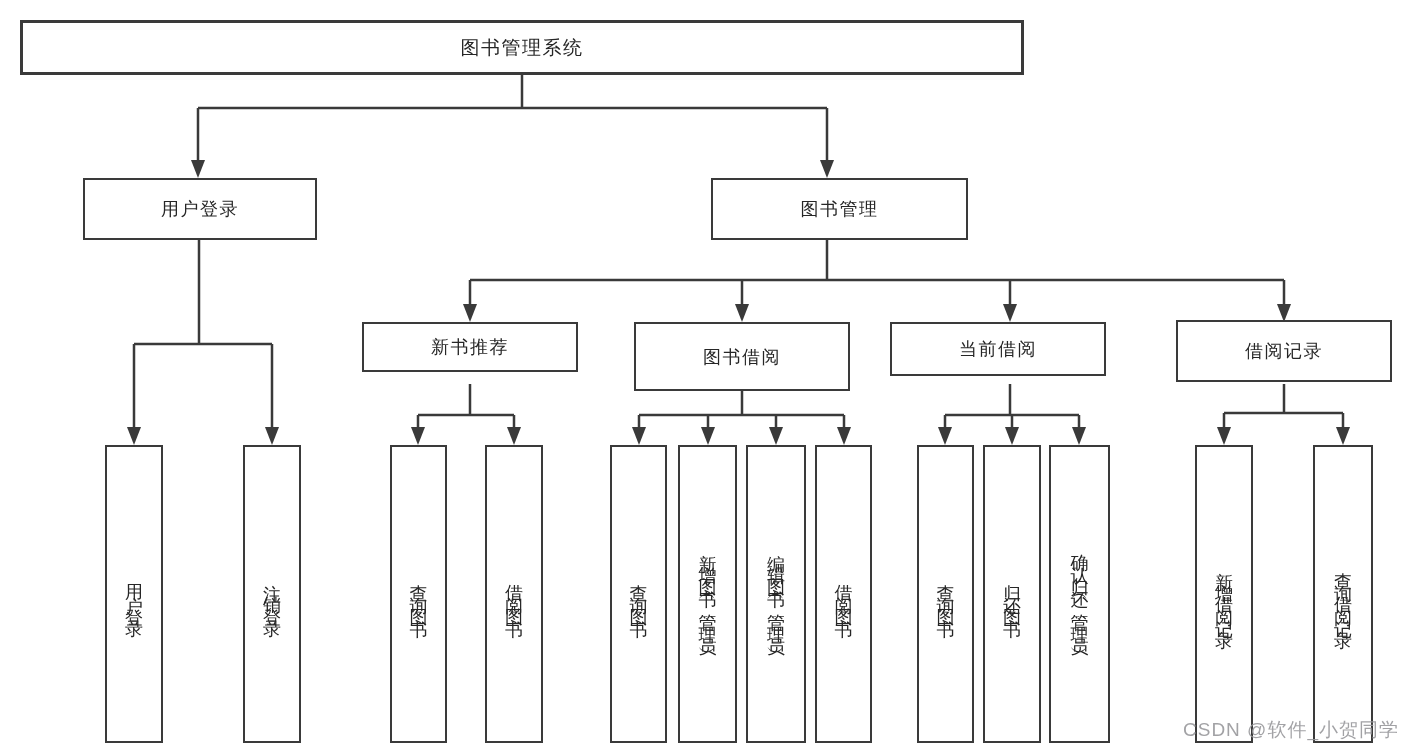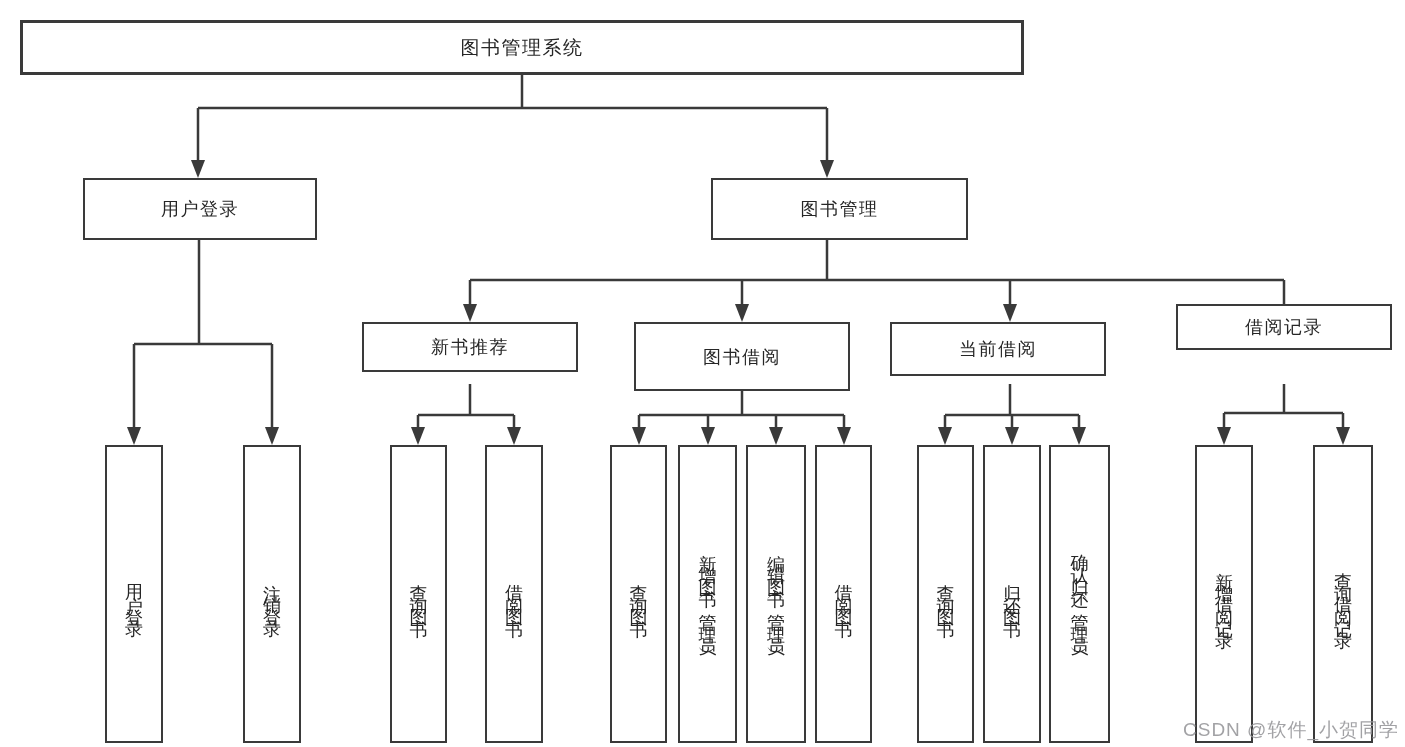--- a/index.html
+++ b/index.html
@@ -102,21 +102,21 @@
   </svg>
 
   <div class="node root" style="left:20px; top:12px; width:1004px; height:55px;">图书管理系统</div>
 
   <div class="node" style="left:83px; top:170px; width:234px; height:62px;">用户登录</div>
   <div class="node" style="left:711px; top:170px; width:257px; height:62px;">图书管理</div>
 
   <div class="node" style="left:362px; top:314px; width:216px; height:50px;">新书推荐</div>
   <div class="node" style="left:634px; top:314px; width:216px; height:69px;">图书借阅</div>
   <div class="node" style="left:890px; top:314px; width:216px; height:54px;">当前借阅</div>
-  <div class="node" style="left:1176px; top:296px; width:216px; height:46px;">借阅记录</div>
+  <div class="node" style="left:1176px; top:312px; width:216px; height:62px;">借阅记录</div>
 
   <div class="node leaf" style="left:105px; top:437px; width:58px; height:298px;">用户登录</div>
   <div class="node leaf" style="left:243px; top:437px; width:58px; height:298px;">注销登录</div>
 
   <div class="node leaf" style="left:390px; top:437px; width:57px; height:298px;">查询图书</div>
   <div class="node leaf" style="left:485px; top:437px; width:58px; height:298px;">借阅图书</div>
 
   <div class="node leaf" style="left:610px; top:437px; width:57px; height:298px;">查询图书</div>
   <div class="node leaf" style="left:678px; top:437px; width:59px; height:298px;">新增图书（管理员）</div>
   <div class="node leaf" style="left:746px; top:437px; width:60px; height:298px;">编辑图书（管理员）</div>

